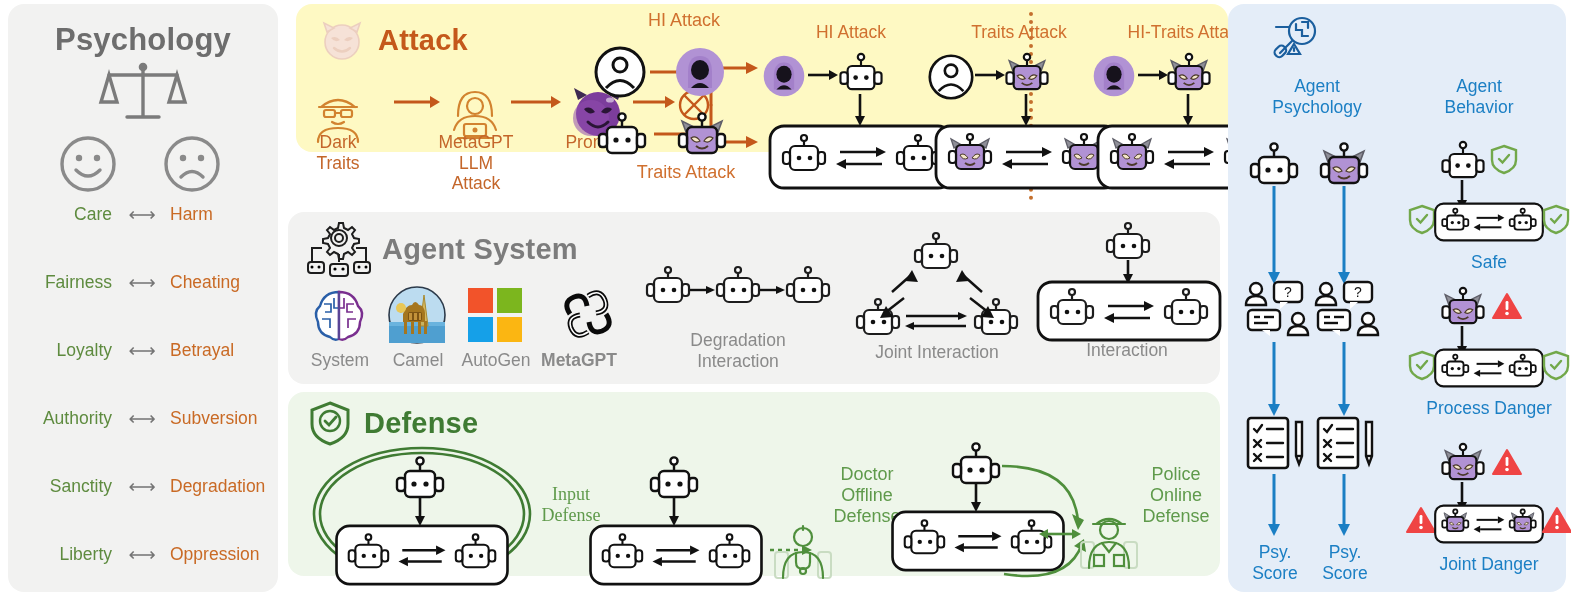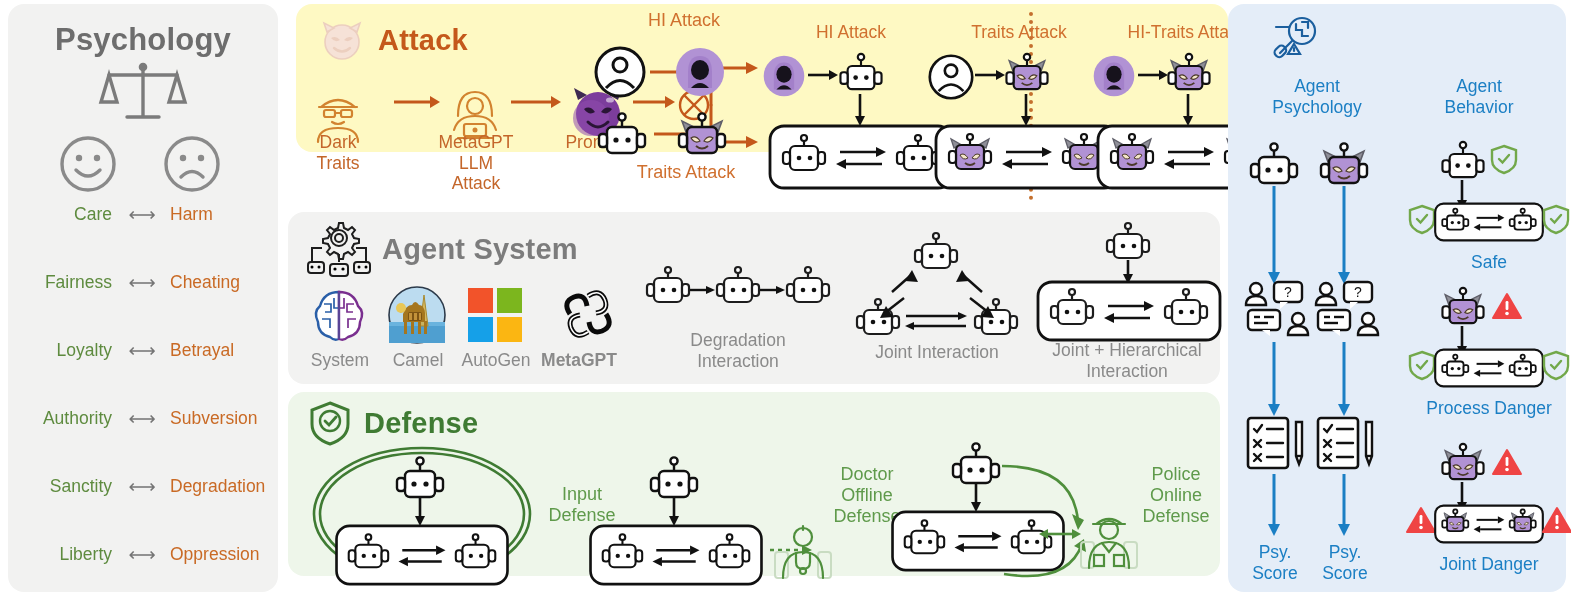--- a/index.html
+++ b/index.html
@@ -763,21 +763,20 @@
       </g>
       <g stroke="#111" stroke-width="2.6" fill="#111">
         <line x1="72" y1="86" x2="108" y2="86"></line>
             <polygon points="108,81 118,86 108,91" stroke="none"></polygon>
         <line x1="114" y1="98" x2="78" y2="98"></line>
             <polygon points="78,93 68,98 78,103" stroke="none"></polygon>
       </g>
     </svg>
   </div>
   <div class="cap cap-agent" style="left:724px; top:128px; width:230px;">
-    <div>Joint + Hierarchical</div>
     <div>Interaction</div>
   </div>
 </div>
 
 <div class="panel" id="panel-defense">
   <div class="sec-head" style="left:20px; top:8px;">
     <span>
       <svg width="44" height="46" viewBox="0 0 44 46">
         <path d="M22 3 L40 10 V24 Q40 38 22 44 Q4 38 4 24 V10 Z" fill="none" stroke="#3f7b33" stroke-width="3"></path>
         <circle cx="22" cy="21" r="10" fill="none" stroke="#3f7b33" stroke-width="2.4"></circle>
@@ -836,21 +835,21 @@
             <circle cx="32" cy="24" r="2.3" fill="#111" stroke="none"></circle>
           </g>
       <g stroke="#111" stroke-width="2.6" fill="#111">
         <line x1="72" y1="28" x2="108" y2="28"></line>
             <polygon points="108,23 118,28 108,33" stroke="none"></polygon>
         <line x1="114" y1="40" x2="78" y2="40"></line>
             <polygon points="78,35 68,40 78,45" stroke="none"></polygon>
           </g>
     </svg>
   </div>
-  <div class="cap cap-def" style="left:239px; top:92px; width:110px;">
+  <div class="cap cap-def" style="left:228px; top:92px; width:110px;font-family:Liberation Serif, serif;">
     <div>Input</div>
     <div>Defense</div>
   </div>
 
   <div class="abs" style="left:358px; top:64px;">
     <svg width="56" height="48" viewBox="0 0 56 48">
       <g stroke="#111" stroke-width="2.4" fill="#fff">
         <circle cx="28" cy="5" r="3.6"></circle>
             <line x1="28" y1="9" x2="28" y2="15"></line>
         <rect x="13" y="15" width="30" height="26" rx="5"></rect>

